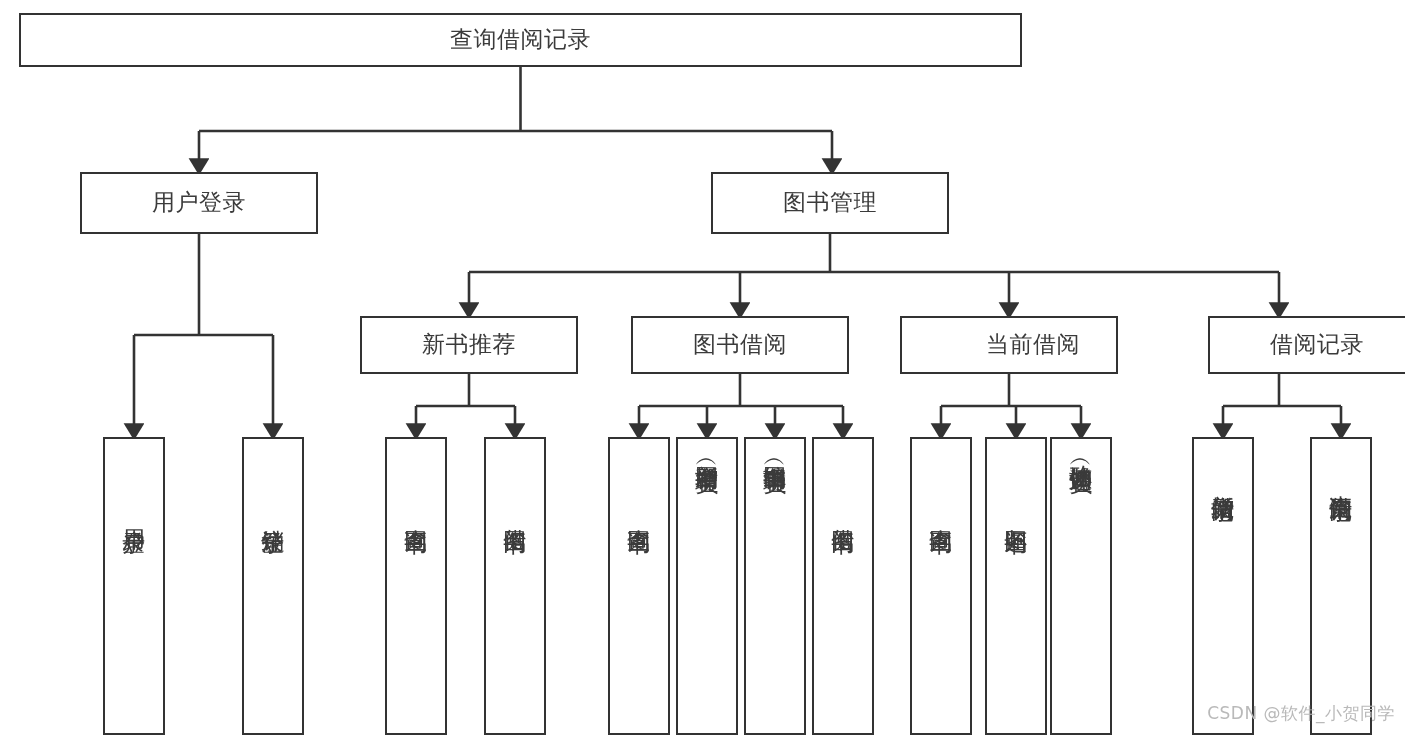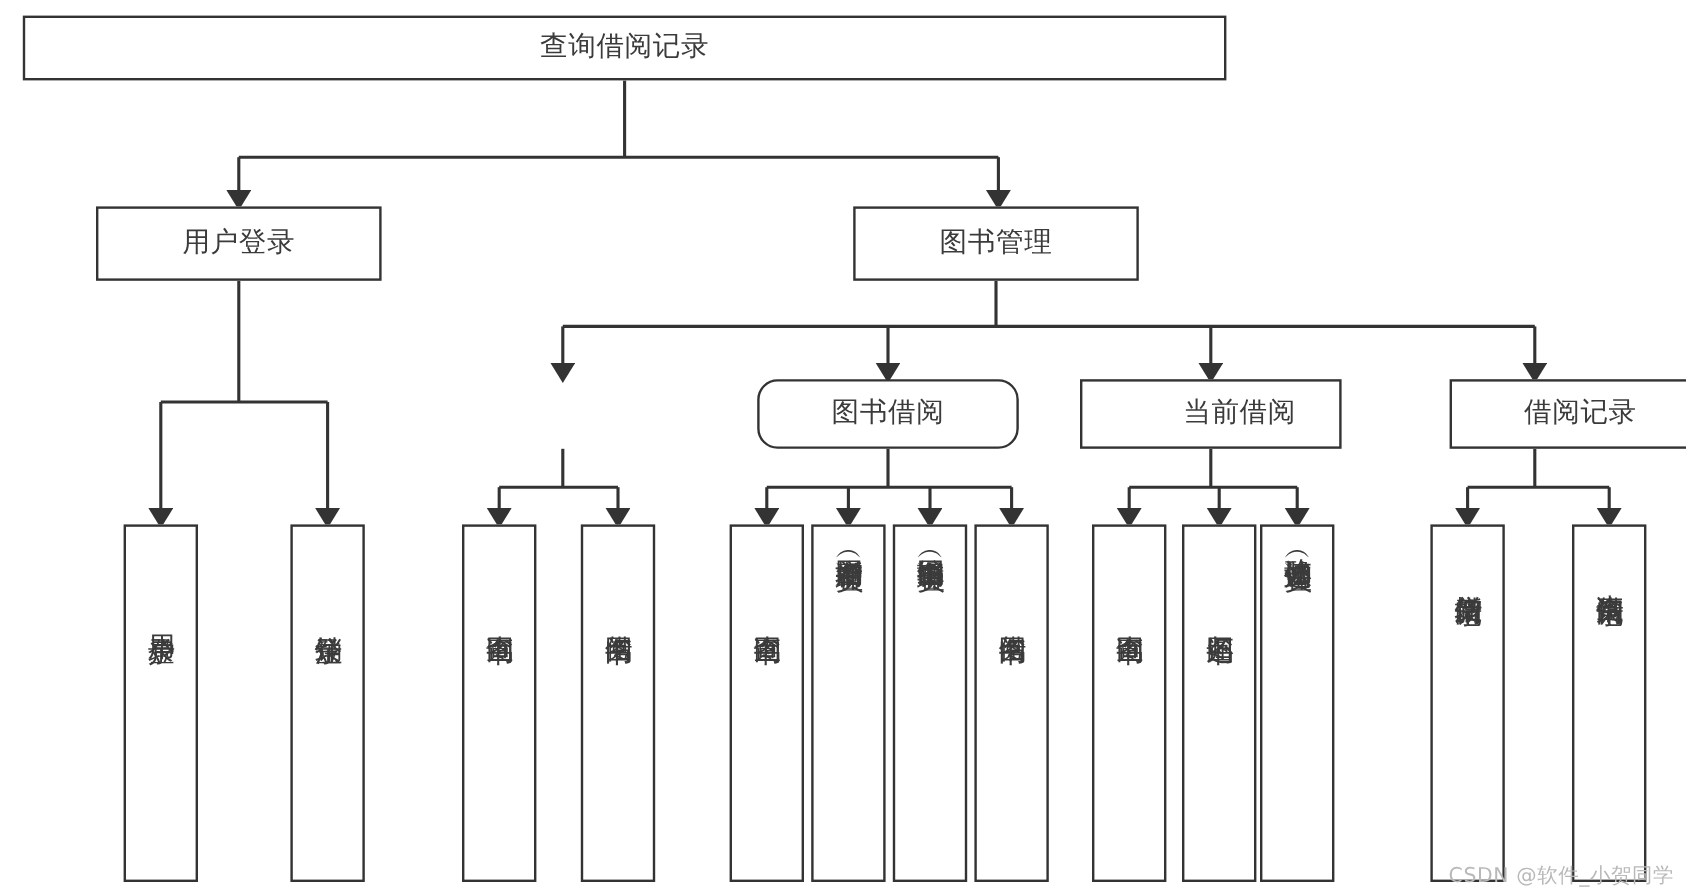--- a/index.html
+++ b/index.html
@@ -54,21 +54,21 @@
   .node.leaf .lbl {
     writing-mode: vertical-rl;
     text-orientation: upright;
     font-size: 23px;
     line-height: 1.06;
     letter-spacing: 1px;
   }
   #watermark {
     position: absolute;
     right: 10px;
-    bottom: 6px;
+    bottom: 22px;
     font-size: 17px;
     color: #b9b9b9;
     letter-spacing: 0.5px;
     z-index: 3;
     white-space: pre;
   }
 </style>
 </head>
 <body>
 
@@ -128,21 +128,24 @@
     <span class="lbl">查询借阅记录</span>
   </div>
 
   <div class="node horiz" style="left:80px; top:172px; width:238px; height:62px;">
     <span class="lbl">用户登录</span>
   </div>
   <div class="node horiz" style="left:711px; top:172px; width:238px; height:62px;justify-content:center;">
     <span class="lbl">图书管理</span>
   </div>
 
-  <div class="node horiz" style="left:631px; top:316px; width:218px; height:58px;border-radius:17px;">
+  <div class="node horiz" style="left:360px; top:316px; width:218px; height:58px;">
+    <span class="lbl">新书推荐</span>
+  </div>
+  <div class="node horiz" style="left:631px; top:316px; width:218px; height:58px;">
     <span class="lbl">图书借阅</span>
   </div>
   <div class="node horiz" style="left:900px; top:316px; width:218px; height:58px;padding-left:48px;">
     <span class="lbl">当前借阅</span>
   </div>
   <div class="node horiz" style="left:1170px; top:316px; width:218px; height:58px;margin-left:38px;">
     <span class="lbl">借阅记录</span>
   </div>
 
   <div class="node leaf" style="left:103px; top:437px; width:62px; height:298px; padding-top:72px;">

